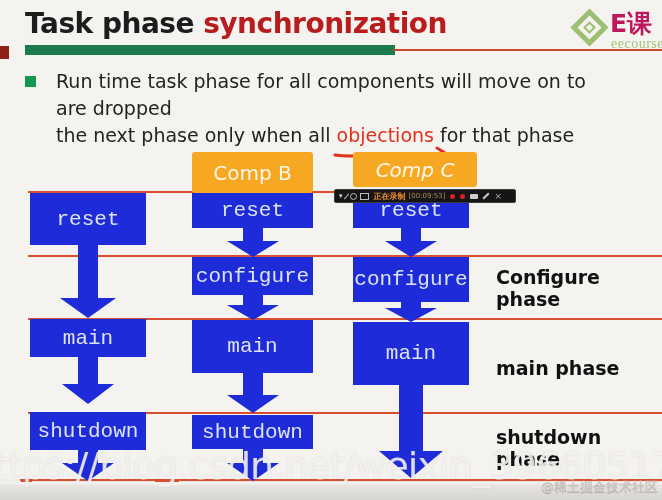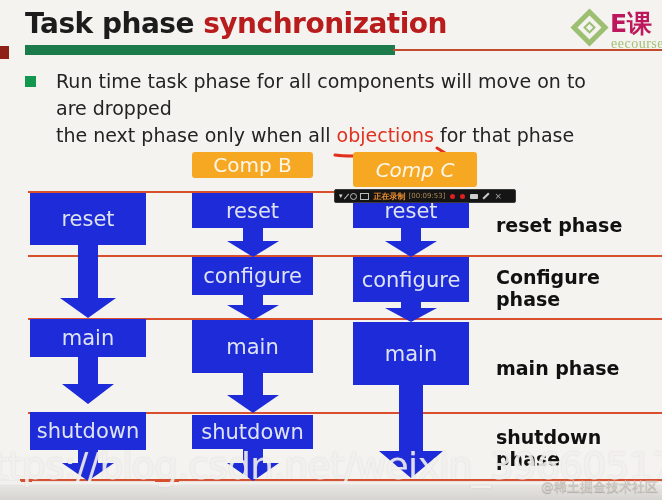--- a/index.html
+++ b/index.html
@@ -26,21 +26,21 @@
   .red-word{color:#e0301e;position:relative;display:inline-block;}
   .squiggle{position:absolute;left:-4px;bottom:-11px;width:128px;height:14px;}
   
   .phase-line{position:absolute;height:2px;background:#d94f2e;z-index:1;}
   .comp-header{
     position:absolute;background:#f7a823;border-radius:3px;color:#fdf6ea;
     display:flex;align-items:center;justify-content:center;font-size:20px;z-index:3;
   }
   .pbox{
     position:absolute;background:#1e2bd8;color:#dde3f2;
-    display:flex;align-items:center;justify-content:center;font-size:21px;z-index:3;
+    display:flex;align-items:center;justify-content:center;font-size:21px;z-index:3;font-family:Liberation Mono, monospace;
   }
   .stem{position:absolute;background:#1e2bd8;z-index:2;}
   .ahead{position:absolute;width:0;height:0;z-index:2;}
   .phase-label{position:absolute;left:496px;width:165px;font-size:19px;font-weight:bold;color:#111;line-height:22px;z-index:3;}
   .phase-label span{display:block;}
   
   .recorder{
     position:absolute;left:334px;top:189px;width:182px;height:14px;background:#151515;
     border:1px solid #3a3a3a;border-radius:2px;display:flex;align-items:center;gap:3px;
     padding:0 4px;box-sizing:border-box;z-index:6;
@@ -93,21 +93,21 @@
             <path d="M2,9 C30,13 55,5 95,8 L112,7 L104,2" fill="none" stroke="#e0301e" stroke-width="3" stroke-linecap="round"></path>
           </svg></span><span> for that phase</span></span>
   </div>
 
   <div class="phase-line" style="left:28px;top:191px;width:487px;"></div>
   <div class="phase-line" style="left:28px;top:255px;width:634px;"></div>
   <div class="phase-line" style="left:28px;top:318px;width:634px;"></div>
   <div class="phase-line" style="left:28px;top:412px;width:634px;"></div>
   <div class="phase-line" style="left:20px;top:479px;width:642px;height:3px;"></div>
 
-  <div class="comp-header" style="left:192px;top:152px;width:121px;height:26px;">Comp B</div>
+  <div class="comp-header" style="left:192px;top:152px;width:121px;height:41px;">Comp B</div>
   <div class="comp-header" style="left:353px;top:152px;width:124px;height:35px;font-style:italic;">Comp C</div>
 
   <div class="pbox" style="left:30px;top:193px;width:116px;height:52px;">reset</div>
   <div class="stem" style="left:78px;top:245px;width:20px;height:55px;"></div>
   <div class="ahead" style="left:60px;top:298px;border-left:28px solid transparent;border-right:28px solid transparent;border-top:20px solid #1e2bd8;"></div>
   <div class="pbox" style="left:30px;top:319px;width:116px;height:38px;">main</div>
   <div class="stem" style="left:78px;top:357px;width:20px;height:27px;"></div>
   <div class="ahead" style="left:62px;top:384px;border-left:26px solid transparent;border-right:26px solid transparent;border-top:20px solid #1e2bd8;"></div>
   <div class="pbox" style="left:30px;top:412px;width:116px;height:38px;">shutdown</div>
   <div class="stem" style="left:78px;top:450px;width:20px;height:13px;"></div>
@@ -129,24 +129,20 @@
   <div class="pbox" style="left:353px;top:193px;width:116px;height:35px;">reset</div>
   <div class="stem" style="left:401px;top:228px;width:20px;height:13px;"></div>
   <div class="ahead" style="left:385px;top:241px;border-left:26px solid transparent;border-right:26px solid transparent;border-top:16px solid #1e2bd8;"></div>
   <div class="pbox" style="left:353px;top:257px;width:116px;height:45px;">configure</div>
   <div class="stem" style="left:401px;top:302px;width:20px;height:6px;"></div>
   <div class="ahead" style="left:385px;top:308px;border-left:26px solid transparent;border-right:26px solid transparent;border-top:14px solid #1e2bd8;"></div>
   <div class="pbox" style="left:353px;top:322px;width:116px;height:63px;">main</div>
   <div class="stem" style="left:399px;top:385px;width:24px;height:68px;"></div>
   <div class="ahead" style="left:379px;top:451px;border-left:32px solid transparent;border-right:32px solid transparent;border-top:27px solid #1e2bd8;"></div>
 
-  <div class="phase-label" style="top:214px;">
-    <span>reset phase</span>
-      <span></span>
-  </div>
   <div class="phase-label" style="top:266px;">
     <span>Configure</span>
       <span>phase</span>
   </div>
   <div class="phase-label" style="top:357px;">
     <span>main phase</span>
       <span></span>
   </div>
   <div class="phase-label" style="top:426px;">
     <span>shutdown</span>

